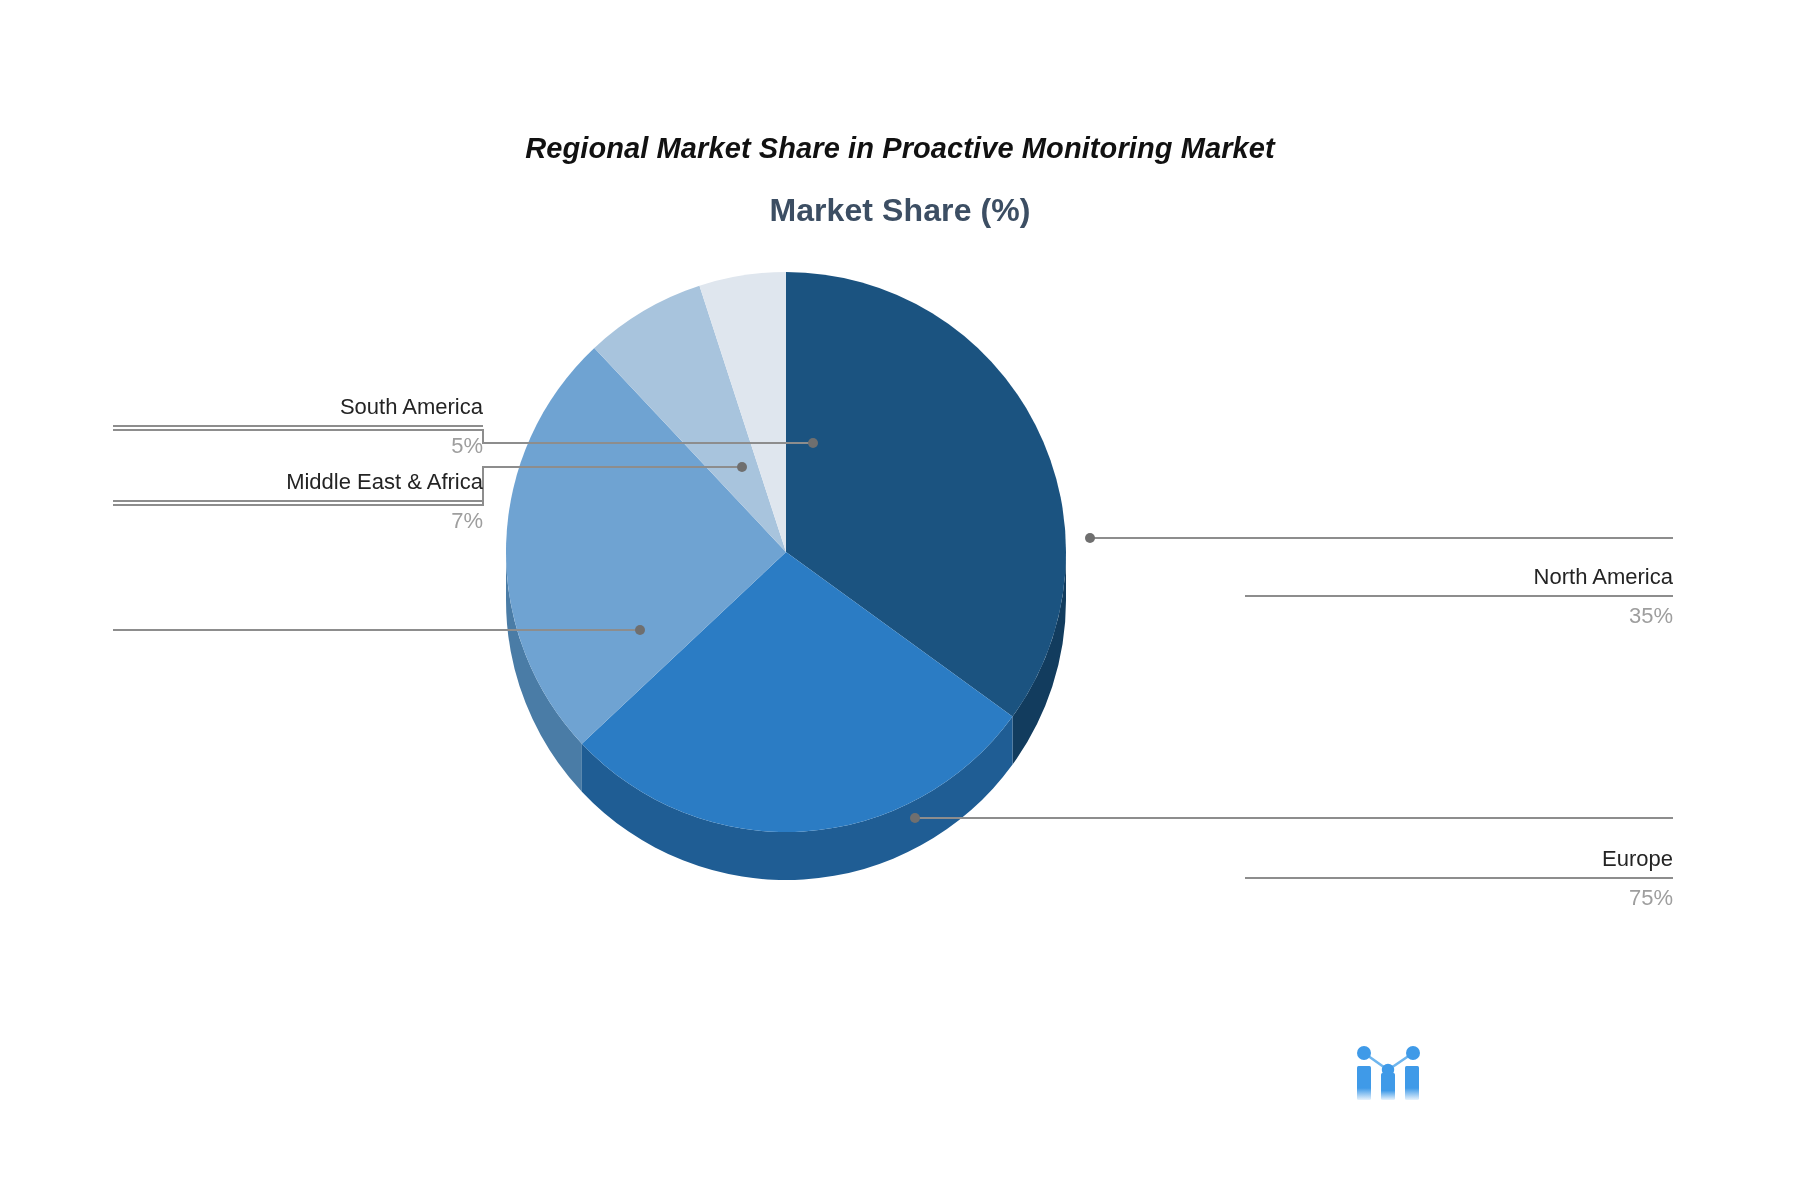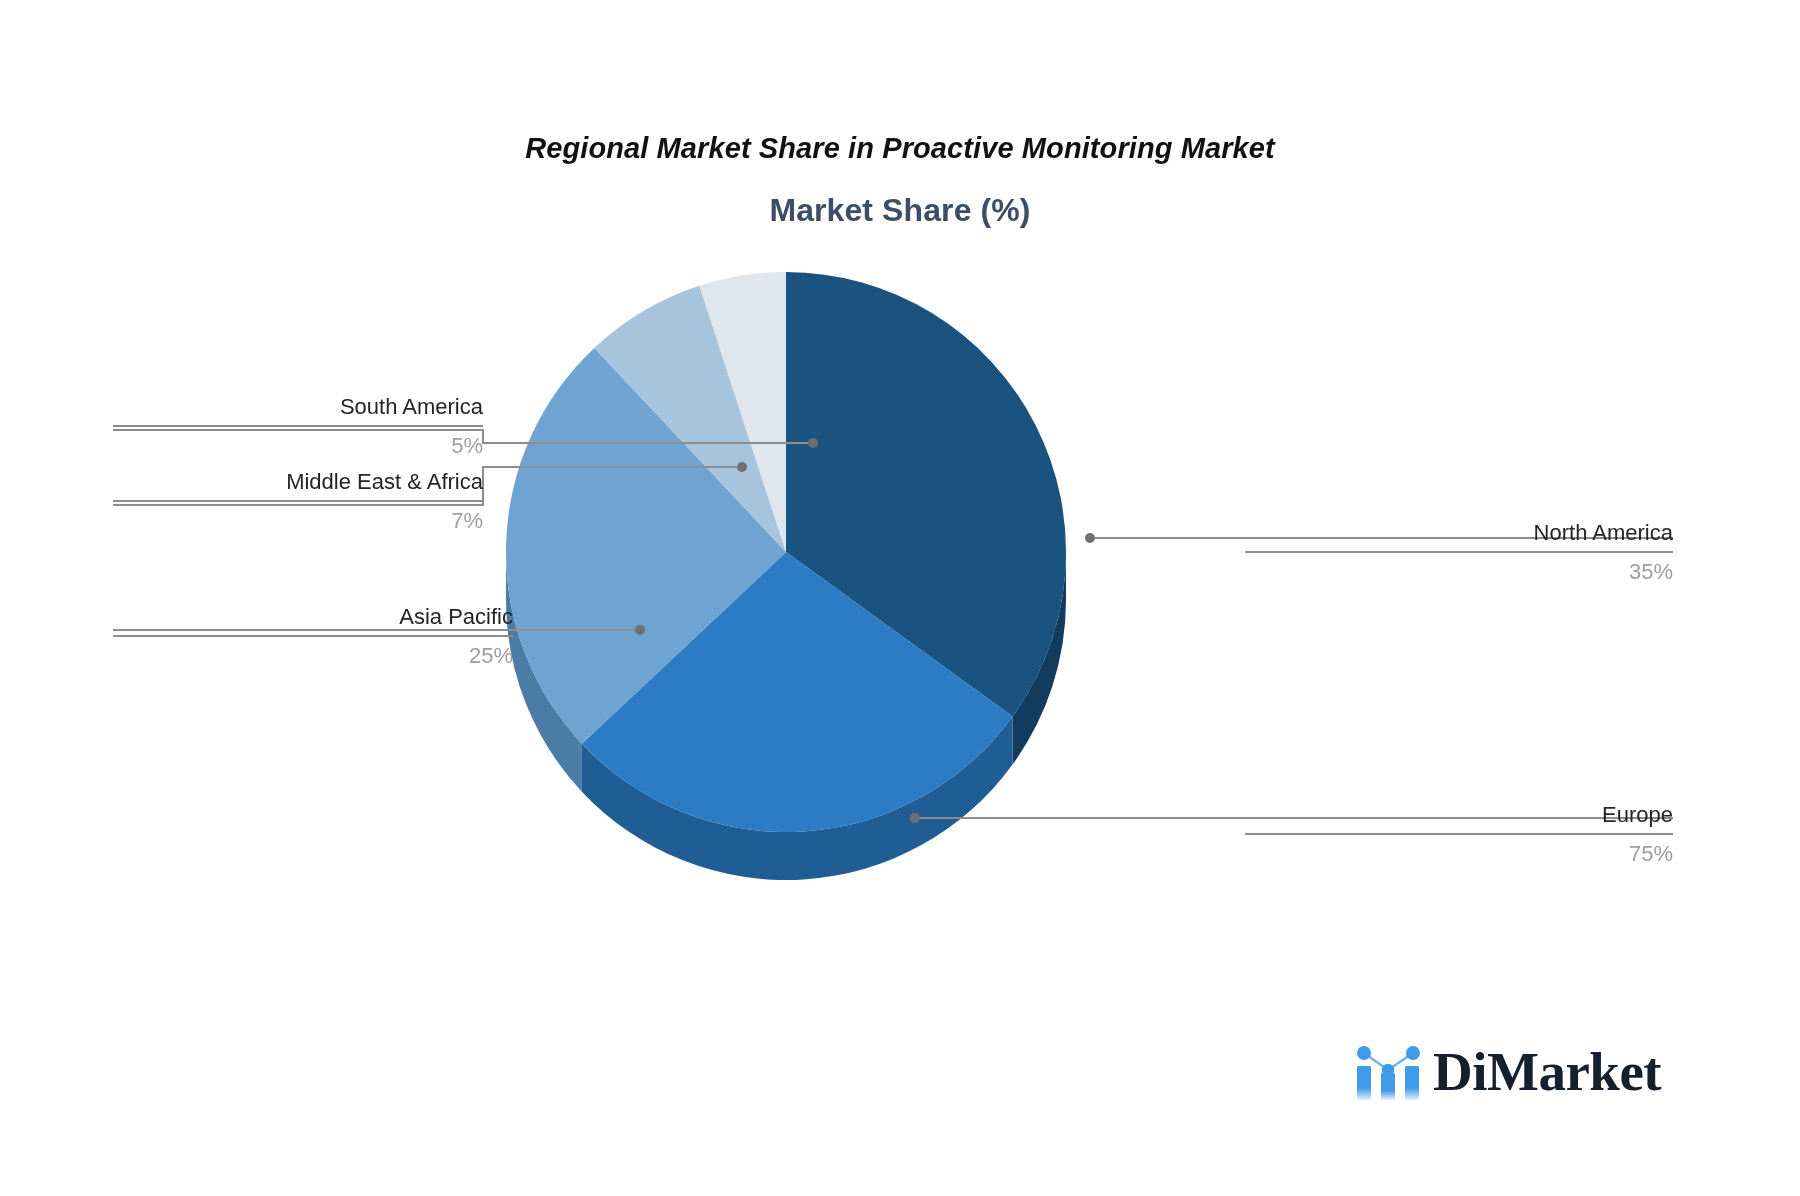--- a/index.html
+++ b/index.html
@@ -37,21 +37,21 @@
   .callout .lname{
     font-size:22px;color:#242424;line-height:30px;white-space:nowrap;
   }
   .callout .lrule{
     height:0;border-top:2px solid #8d8d8d;margin-top:3px;
   }
   .callout .lval{
     font-size:22px;color:#9e9e9e;line-height:32px;white-space:nowrap;
     padding-top:3px;
   }
-  .callout.right{text-align:right;}
+  .callout.right{text-align:right;margin-top:44px;}
   .callout.left{text-align:right;}
 
   
   #logo{position:absolute;left:1355px;top:1040px;display:flex;align-items:center;gap:10px;}
   #logo .mark{width:68px;height:62px;display:block;}
   #logo .word{
     font-family:"Liberation Serif", serif;
     font-size:55px;font-weight:700;color:#14202e;
     line-height:1;letter-spacing:-.5px;white-space:nowrap;
   }
@@ -108,25 +108,20 @@
     <div class="lrule"></div>
     <div class="lval">5%</div>
   </div>
 
   <div class="callout left" style="left:113px;top:467px;width:370px;">
     <div class="lname">Middle East &amp; Africa</div>
     <div class="lrule"></div>
     <div class="lval">7%</div>
   </div>
 
-  <div class="callout left" style="left:113px;top:602px;width:400px;">
-    <div class="lname">Asia Pacific</div>
-    <div class="lrule"></div>
-    <div class="lval">25%</div>
-  </div>
 
   <div class="callout right" style="left:1245px;top:518px;width:428px;">
     <div class="lname">North America</div>
     <div class="lrule"></div>
     <div class="lval">35%</div>
   </div>
 
   <div class="callout right" style="left:1245px;top:800px;width:428px;">
     <div class="lname">Europe</div>
     <div class="lrule"></div>
@@ -143,16 +138,15 @@
         </linearGradient>
       </defs>
       <polyline points="9,13 33,30 58,13" fill="none" stroke="#6fb6ee" stroke-width="2.6"></polyline>
       <rect x="2" y="26" width="14" height="34" rx="1.5" fill="url(#barFade)"></rect>
       <rect x="26" y="33" width="14" height="27" rx="1.5" fill="url(#barFade)"></rect>
       <rect x="50" y="26" width="14" height="34" rx="1.5" fill="url(#barFade)"></rect>
       <circle cx="9" cy="13" r="7" fill="#3f9ae8"></circle>
       <circle cx="33" cy="30" r="6.2" fill="#3f9ae8"></circle>
       <circle cx="58" cy="13" r="7" fill="#3f9ae8"></circle>
     </svg>
-    <span class="word">DiMarket</span>
   </div>
 
 </div>
 
 </body></html>

